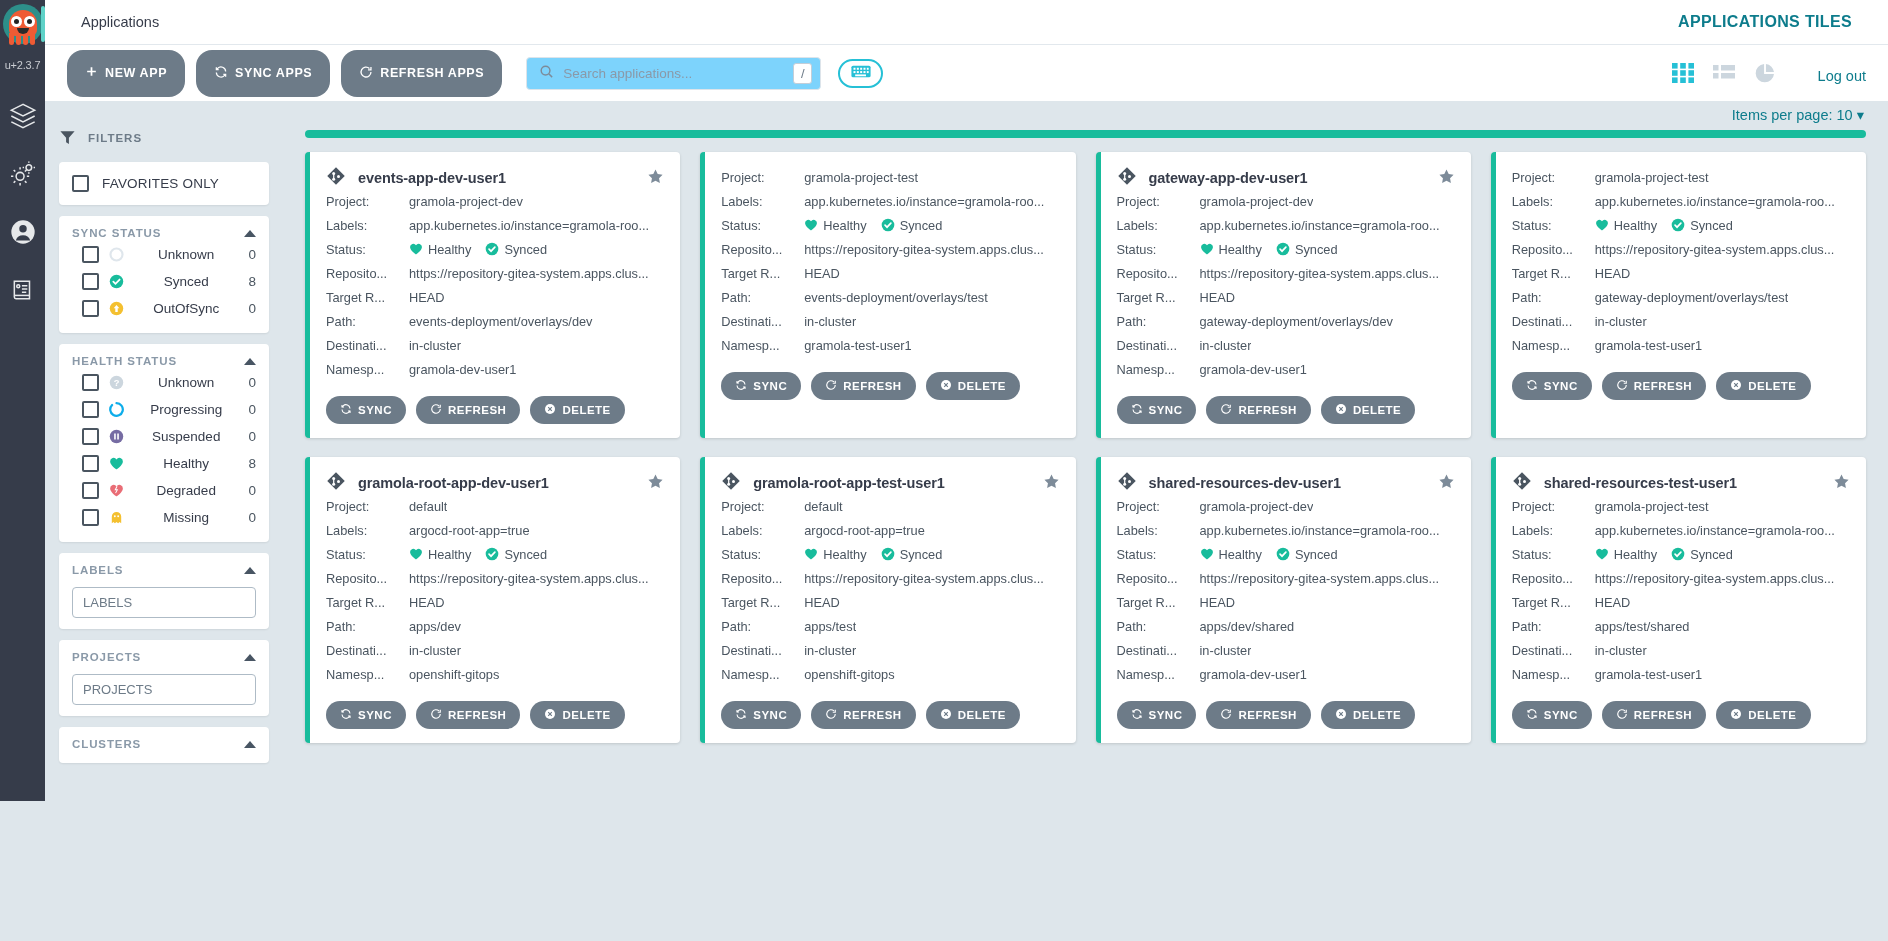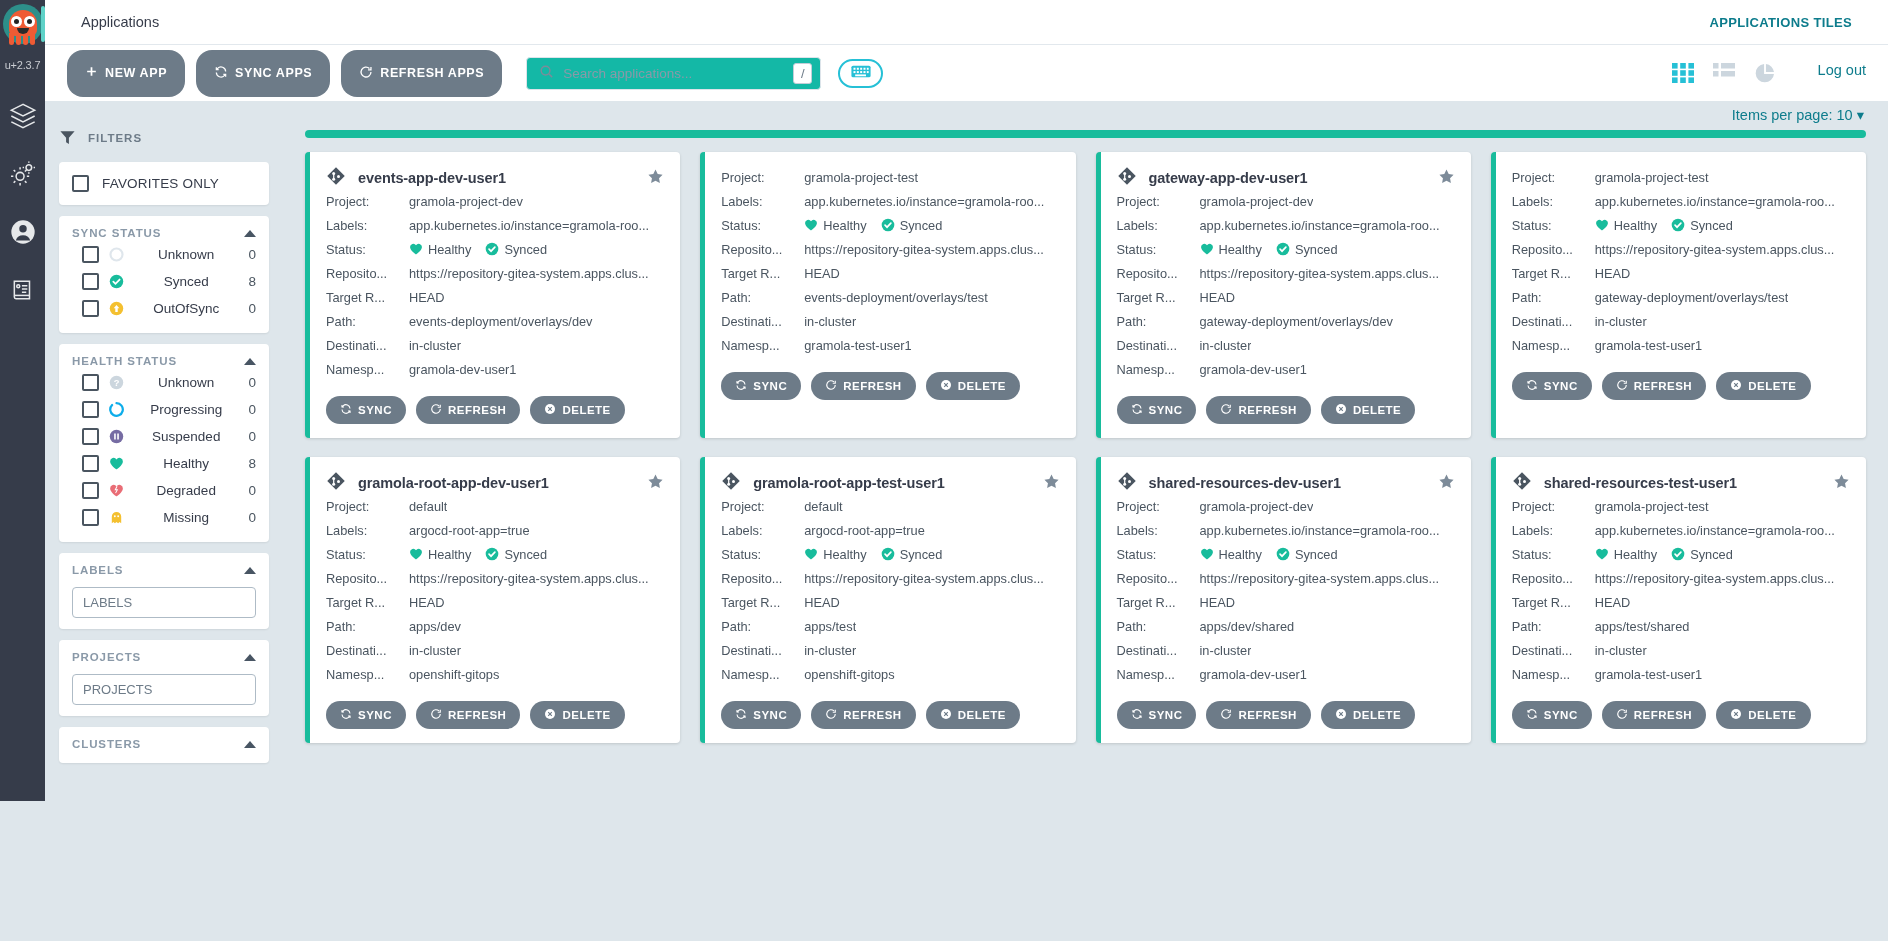--- a/index.html
+++ b/index.html
@@ -59,56 +59,56 @@
   }
 
   
   #header {
     position: absolute; left: 45px; top: 0; width: 1843px; height: 45px;
     background: #fff; border-bottom: 1px solid #e2e8ed;
     display: flex; align-items: center; padding: 0 36px;
   }
   #page-title { font-size: 14.5px; color: #363c4a; font-weight: 400; }
   #breadcrumb {
-    margin-left: auto; font-size: 13px; color: #0d7c8c;
+    margin-left: auto; font-size: 16px; color: #0d7c8c;
     font-weight: bold; letter-spacing: 0.35px;
   }
 
   
   #toolbar {
     position: absolute; left: 45px; top: 45px; width: 1843px; height: 56px;
     background: #fff; display: flex; align-items: center; padding: 0 22px;
   }
   .pill-btn {
     height: 47px; border: none; border-radius: 16px; background: #6d7b88;
     color: #fff; font-family: inherit; font-size: 12.5px; font-weight: bold;
     letter-spacing: 0.6px; display: inline-flex; align-items: center;
     gap: 7px; padding: 0 18px; margin-right: 11px; cursor: pointer;
   }
   #search-box {
-    position: relative; width: 295px; height: 33px; background: #14b8a6;
+    position: relative; width: 295px; height: 33px; background: #7dd3fc;
     border: 1px solid #dde4ea; border-radius: 4px;
     display: flex; align-items: center; padding: 0 8px 0 12px; margin-left: 13px;
   }
   #search-input {
     border: none; outline: none; background: transparent; flex: 1;
     font-family: inherit; font-size: 13.5px; color: #4a5560; margin-left: 9px;
   }
   #search-input::placeholder { color: #8a99a8; }
   #slash-hint {
     width: 19px; height: 21px; border: 1px solid #c3ced8; border-radius: 3px;
     display: flex; align-items: center; justify-content: center;
     font-size: 13px; color: #6d7b88; background: #fff;
   }
   #keyboard-pill {
     width: 45px; height: 29px; border: 2px solid #26c0d6; border-radius: 15px;
     margin-left: 17px; display: flex; align-items: center; justify-content: center;
     background: #fff; cursor: pointer;
   }
-  #view-toggles { margin-left: auto; display: flex; align-items: flex-start; gap: 19px; }
+  #view-toggles { margin-left: auto; display: flex; align-items: flex-end; gap: 19px; }
   .view-ic { cursor: pointer; display: flex; }
   #logout-btn {
     font-size: 14.5px; color: #0d7c8c; margin-left: 23px; cursor: pointer;
   }
 
   
   #filters-pane {
     position: absolute; left: 45px; top: 101px; width: 238px; height: 840px;
     background: #dee6eb; padding: 24px 14px 0 14px; overflow: hidden;
   }

